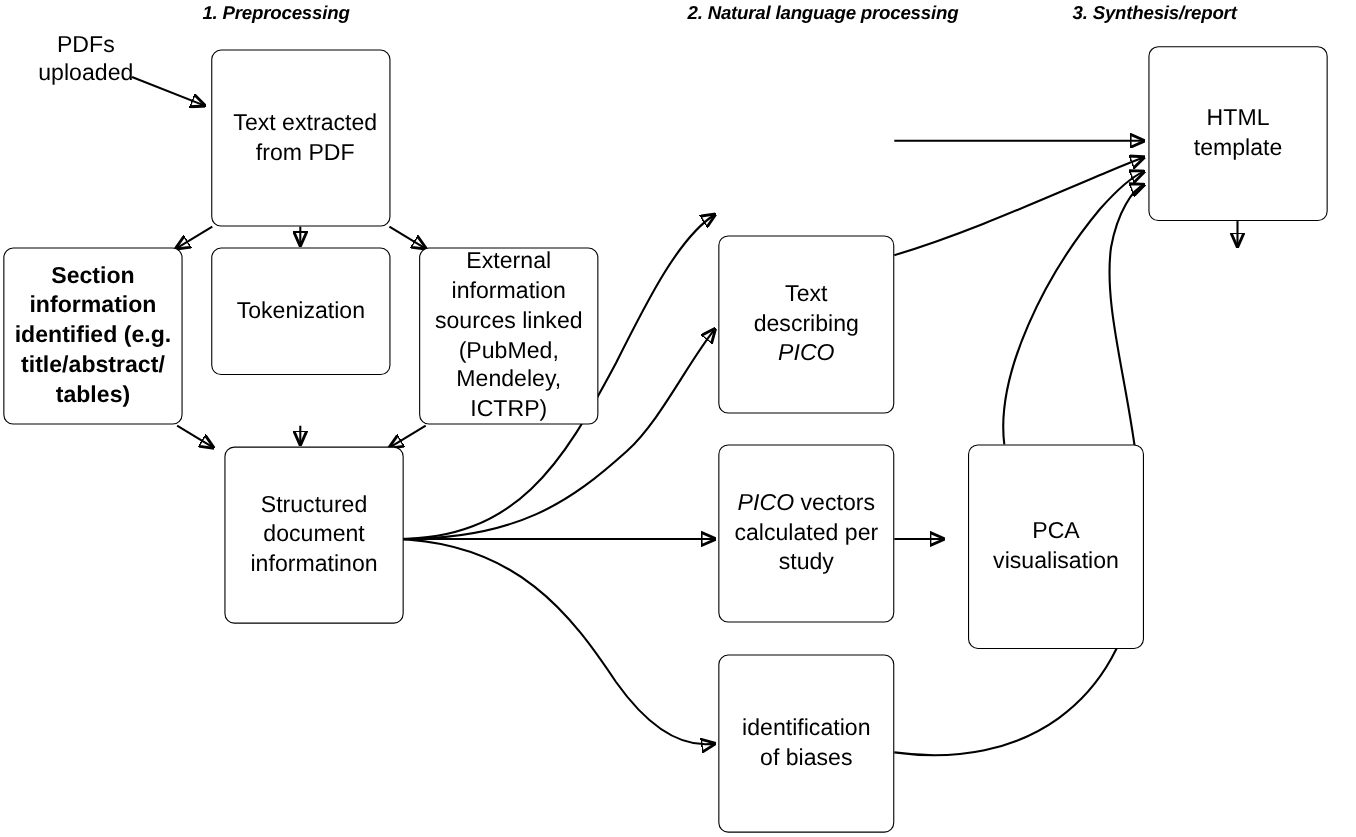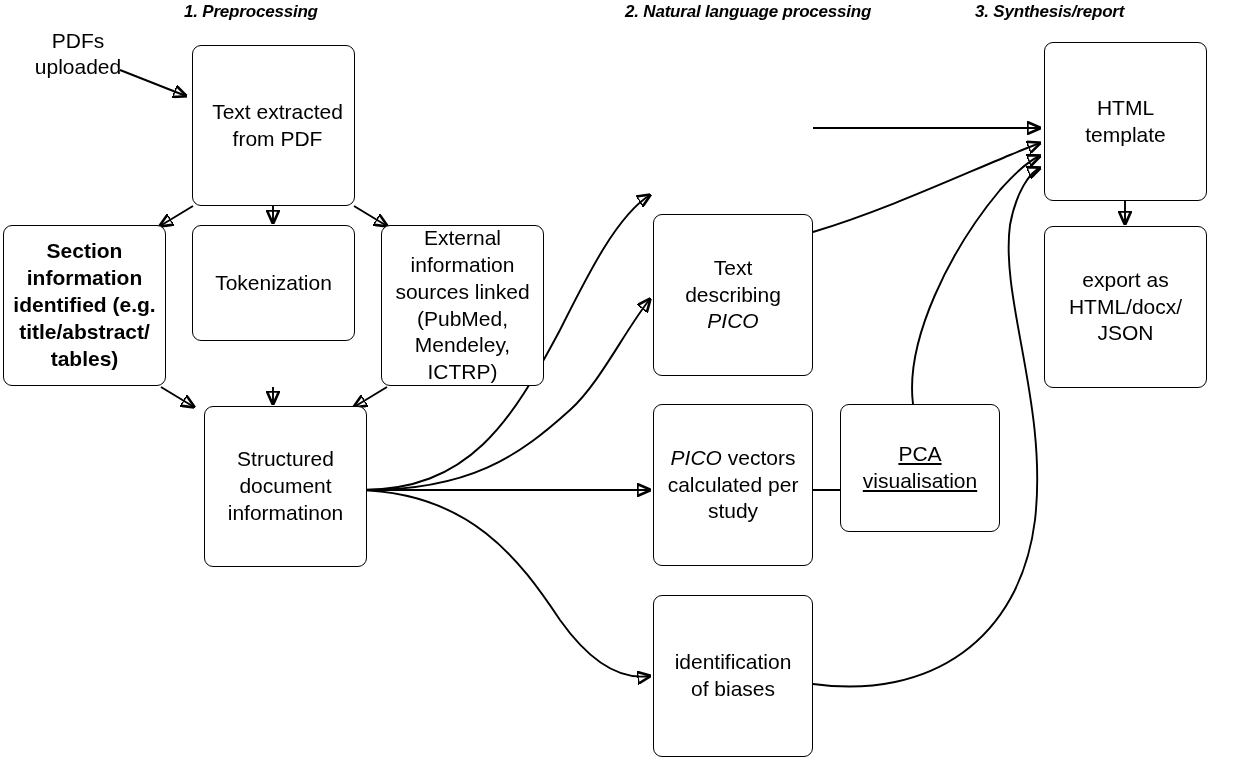--- a/index.html
+++ b/index.html
@@ -173,42 +173,35 @@
   </div>
 
   <div class="node" style="left:653px; top:404px; width:160px; height:162px;">
     <span class="label">
       <span class="it">PICO</span><span> vectors</span><br>
       <span>calculated per</span><br>
       <span>study</span>
     </span>
   </div>
 
-  <div class="node" style="left:840px; top:404px; width:160px; height:128px;text-decoration:underline;">
+  <div class="node" style="left:880px; top:404px; width:160px; height:186px;">
     <span class="label">
       <span>PCA</span><br>
       <span>visualisation</span>
     </span>
   </div>
 
   <div class="node" style="left:653px; top:595px; width:160px; height:162px;">
     <span class="label">
       <span>identification</span><br>
       <span>of biases</span>
     </span>
   </div>
 
   <div class="node" style="left:1044px; top:42px; width:163px; height:159px;">
     <span class="label">
       <span>HTML</span><br>
       <span>template</span>
     </span>
   </div>
 
-  <div class="node" style="left:1044px; top:226px; width:163px; height:162px;">
-    <span class="label">
-      <span>export as</span><br>
-      <span>HTML/docx/</span><br>
-      <span>JSON</span>
-    </span>
-  </div>
 
 </div>
 
 </body></html>

